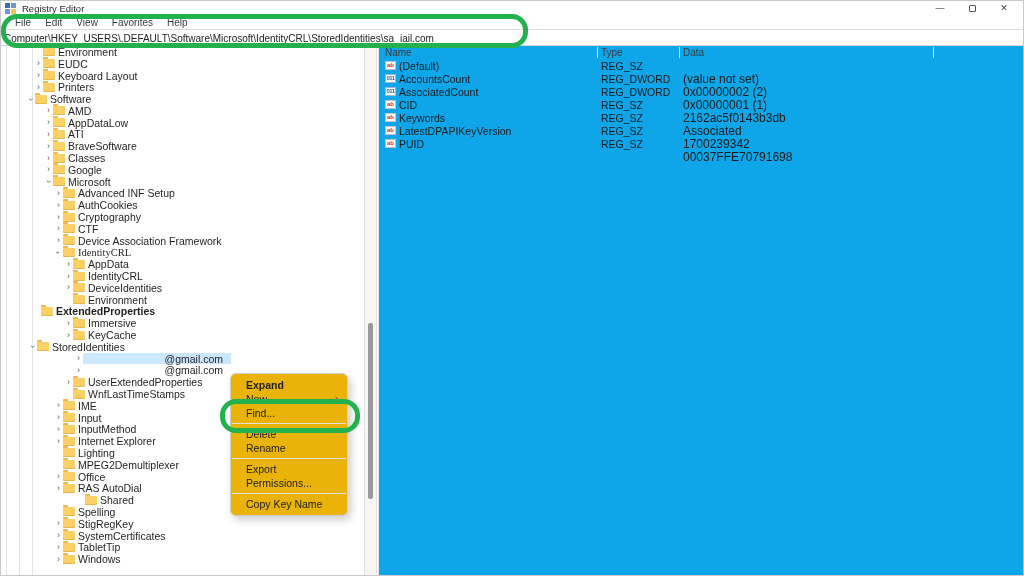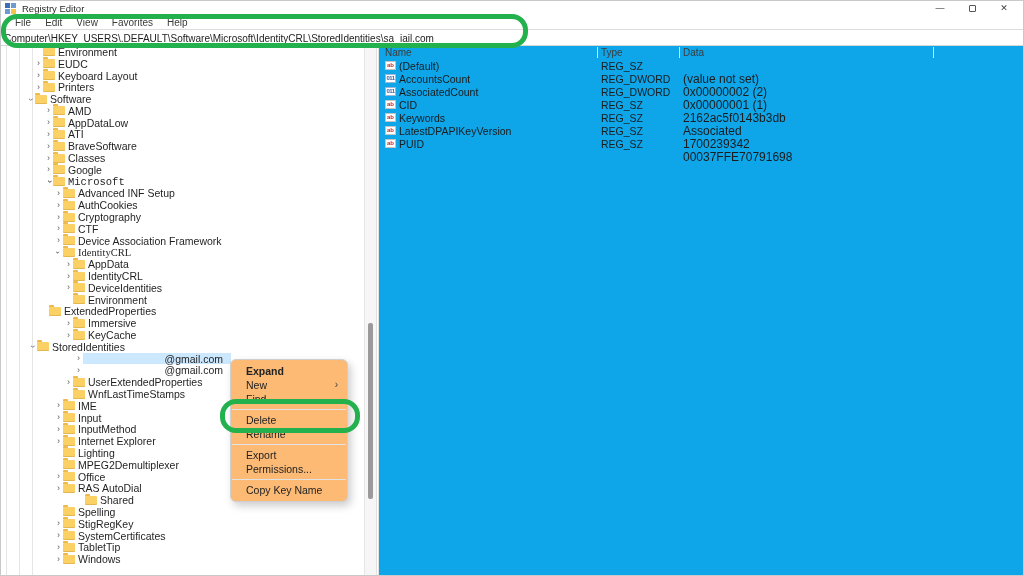--- a/index.html
+++ b/index.html
@@ -68,21 +68,21 @@
   .lrow { position:relative; height:13px; }
   .lrow .vicon { position:absolute; left:6px; top:2px; width:11px; height:9px; border:1px solid #c3c3c3;
                  background:#fff; font-size:6px; line-height:7px; text-align:center; font-weight:bold; }
   .vicon.string { color:#c03028; }
   .vicon.dword  { color:#3a5fa8; border-color:#9db4d4; letter-spacing:-0.5px; }
   .vname { position:absolute; left:20px; top:1px; font-size:10.5px; }
   .vtype { position:absolute; left:222px; top:1px; font-size:10.5px; }
   .vdata { position:absolute; left:304px; top:13px; font-size:12px; }
 
   
-  .ctxmenu { position:absolute; left:230px; top:359px; width:118px; background:#fdba74;
+  .ctxmenu { position:absolute; left:230px; top:373px; width:118px; background:#eab308;
              border:1px solid #cfcfcf; border-radius:6px; padding:4px 0;
              box-shadow:3px 4px 9px rgba(0,0,0,.20); z-index:5; }
   .mi { height:14px; line-height:14px; padding-left:15px; font-size:10.5px; color:#222; position:relative; }
   .mi.bold { font-weight:bold; }
   .mi .sub { position:absolute; right:9px; top:0; font-size:10px; color:#444; }
   .msep { height:1px; background:#e2e2e2; margin:3px 1px; }
 
   
   .anno { position:absolute; border:5px solid #22b14c; border-radius:16px;
           z-index:10; pointer-events:none; }
@@ -179,21 +179,21 @@
       <div class="trow" style="padding-left: 44px;">
         <span class="chev">›</span>
         <span class="folder"></span>
         <span class="tlabel">Classes</span>
       </div>
       <div class="trow" style="padding-left: 44px;">
         <span class="chev">›</span>
         <span class="folder"></span>
         <span class="tlabel">Google</span>
       </div>
-      <div class="trow" style="padding-left: 44px; font-family: Liberation Mono, monospace;">
+      <div class="trow" style="padding-left: 44px;">
         <span class="chev exp">›</span>
         <span class="folder"></span>
         <span class="tlabel">Microsoft</span>
       </div>
       <div class="trow" style="padding-left: 54px;">
         <span class="chev">›</span>
         <span class="folder"></span>
         <span class="tlabel">Advanced INF Setup</span>
       </div>
       <div class="trow" style="padding-left: 54px;">
@@ -234,21 +234,21 @@
       <div class="trow" style="padding-left: 64px;">
         <span class="chev">›</span>
         <span class="folder"></span>
         <span class="tlabel">DeviceIdentities</span>
       </div>
       <div class="trow" style="padding-left: 64px;">
         <span class="chevsp"></span>
         <span class="folder"></span>
         <span class="tlabel">Environment</span>
       </div>
-      <div class="trow" style="padding-left: 40px;">
+      <div class="trow" style="padding-left: 32px; font-weight: bold;">
         <span class="chevsp"></span>
         <span class="folder"></span>
         <span class="tlabel">ExtendedProperties</span>
       </div>
       <div class="trow" style="padding-left: 64px;">
         <span class="chev">›</span>
         <span class="folder"></span>
         <span class="tlabel">Immersive</span>
       </div>
       <div class="trow" style="padding-left: 64px;">

